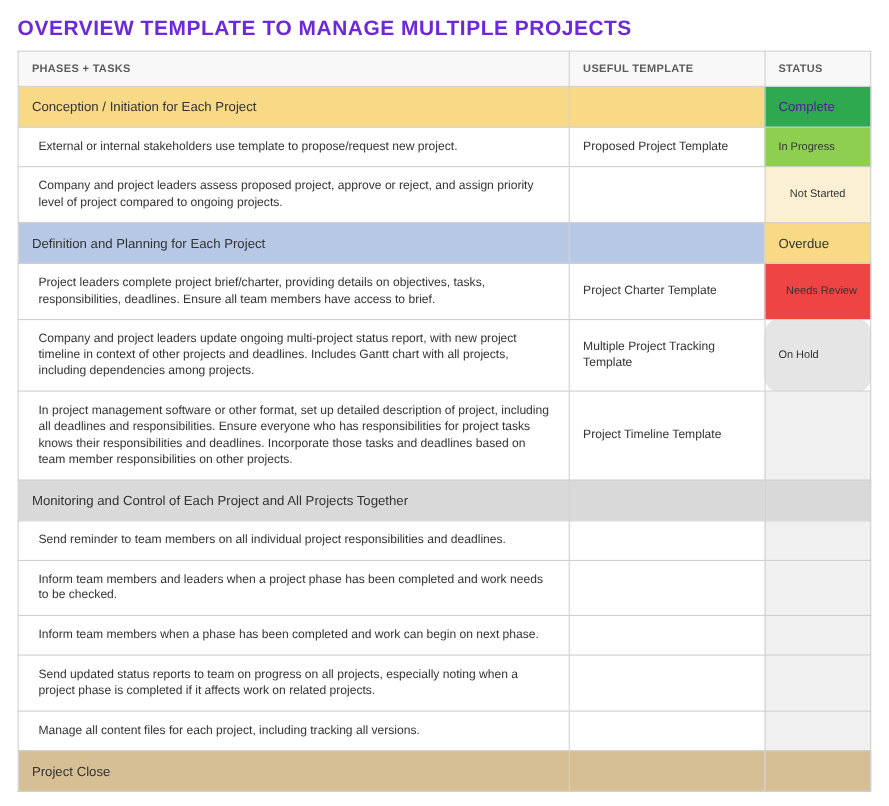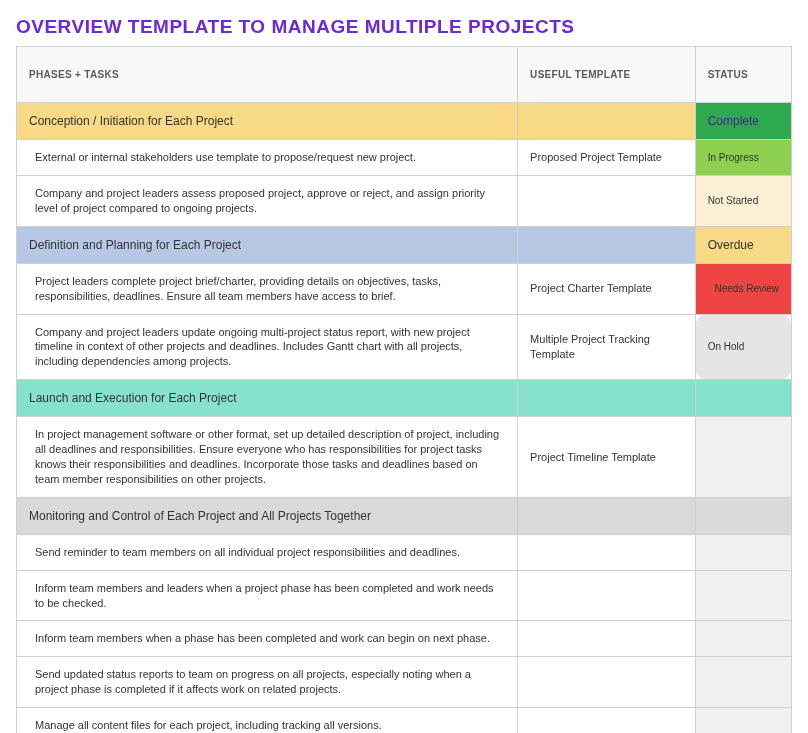--- a/index.html
+++ b/index.html
@@ -19,21 +19,21 @@
     table {
       width: 100%;
       border-collapse: collapse;
     }
     th {
       background: #f8f8f8;
       color: #5b5b5b;
       font-size: 10px;
       font-weight: bold;
       text-align: left;
-      padding: 22px 12px;
+      padding: 10px 12px;
       border: 1px solid #d0d0d0;
       letter-spacing: 0.3px;
     }
     td {
       font-size: 11px;
       color: #333;
       padding: 10px 12px 10px 18px;
       border: 1px solid #d0d0d0;
       vertical-align: middle;
       line-height: 1.35;
@@ -47,21 +47,21 @@
     .col-phases { width: 494px; }
     .col-template { width: 175px; margin-top: 44px; }
     .col-status { width: 95px; font-size: 10px; }
     .bg-yellow { background: #f8d985; }
     .bg-blue { background: #b6c8e4; }
     .bg-teal { background: #86e1cd; }
     .bg-grey { background: #d9d9d9; }
     .bg-tan { background: #d6bf94; }
     .st-green { background: #2fa94f; color: #4c1d95; margin-top: 20px; }
     .st-lime { background: #8dd04f; }
-    .st-cream { background: #fbf0d4; }
+    .st-cream { background: #fbf0d4; text-align: center; }
     .st-gold { background: #f8d985; }
     .st-cyan { background: #ef4444; text-align: right; }
     .st-lgrey { background: #e5e5e5; border-radius: 13px; }
     .st-vlgrey { background: #f0f0f0; }
   </style>
 </head>
 <body>
 
 <div class="title">OVERVIEW TEMPLATE TO MANAGE MULTIPLE PROJECTS</div>
 
@@ -97,25 +97,20 @@
       <tr>
         <td class="col-phases">Project leaders complete project brief/charter, providing details on objectives, tasks, responsibilities, deadlines. Ensure all team members have access to brief.</td>
         <td class="col-template template-col">Project Charter Template</td>
         <td class="col-status status-col st-cyan">Needs Review</td>
       </tr>
       <tr>
         <td class="col-phases">Company and project leaders update ongoing multi-project status report, with new project timeline in context of other projects and deadlines. Includes Gantt chart with all projects, including dependencies among projects.</td>
         <td class="col-template template-col">Multiple Project Tracking Template</td>
         <td class="col-status status-col st-lgrey">On Hold</td>
       </tr>
-      <tr class="phase-row">
-        <td class="col-phases bg-teal">Launch and Execution for Each Project</td>
-        <td class="col-template template-col bg-teal"></td>
-        <td class="col-status status-col bg-teal"></td>
-      </tr>
       <tr>
         <td class="col-phases">In project management software or other format, set up detailed description of project, including all deadlines and responsibilities. Ensure everyone who has responsibilities for project tasks knows their responsibilities and deadlines. Incorporate those tasks and deadlines based on team member responsibilities on other projects.</td>
         <td class="col-template template-col">Project Timeline Template</td>
         <td class="col-status status-col st-vlgrey"></td>
       </tr>
       <tr class="phase-row">
         <td class="col-phases bg-grey">Monitoring and Control of Each Project and All Projects Together</td>
         <td class="col-template template-col bg-grey"></td>
         <td class="col-status status-col bg-grey"></td>
       </tr>

